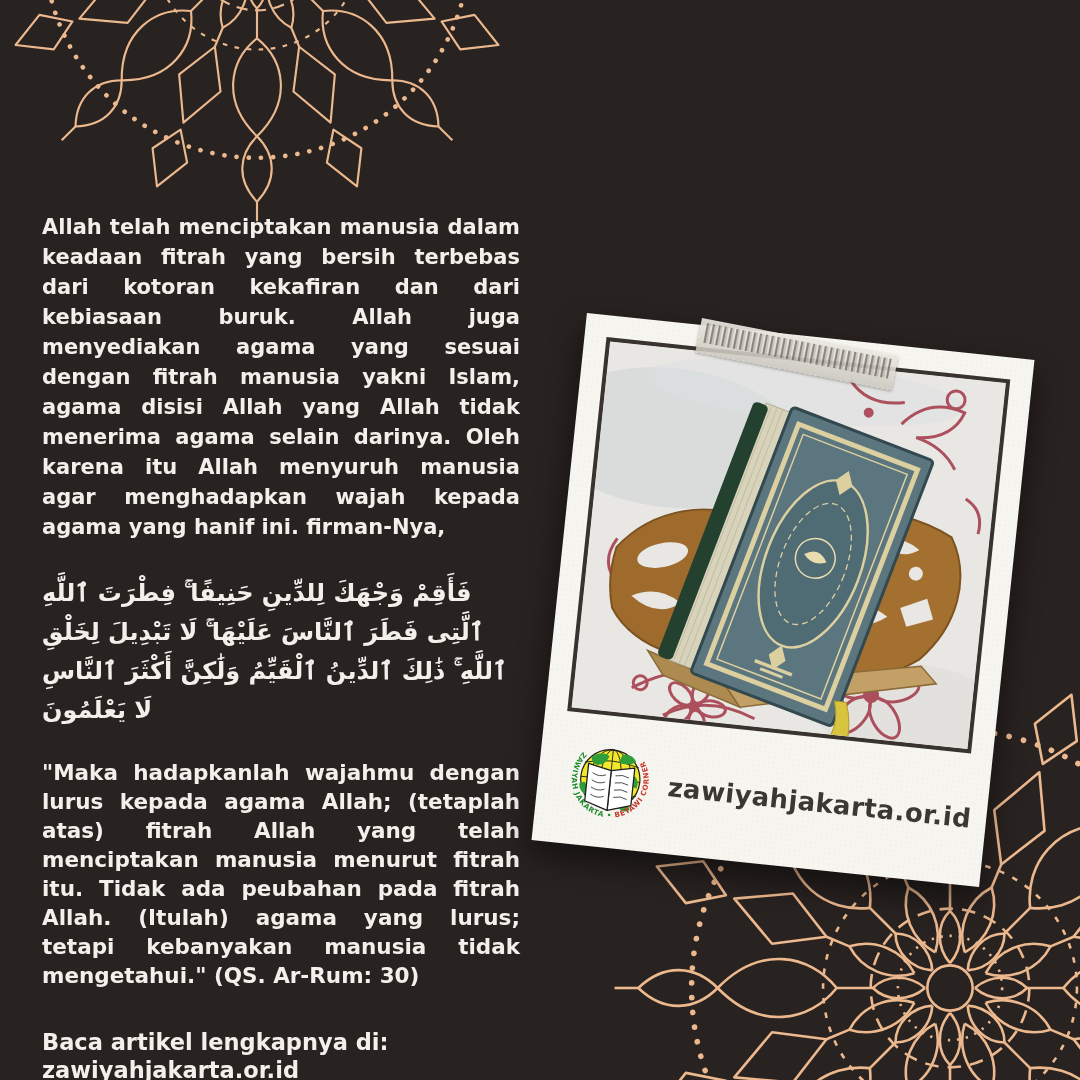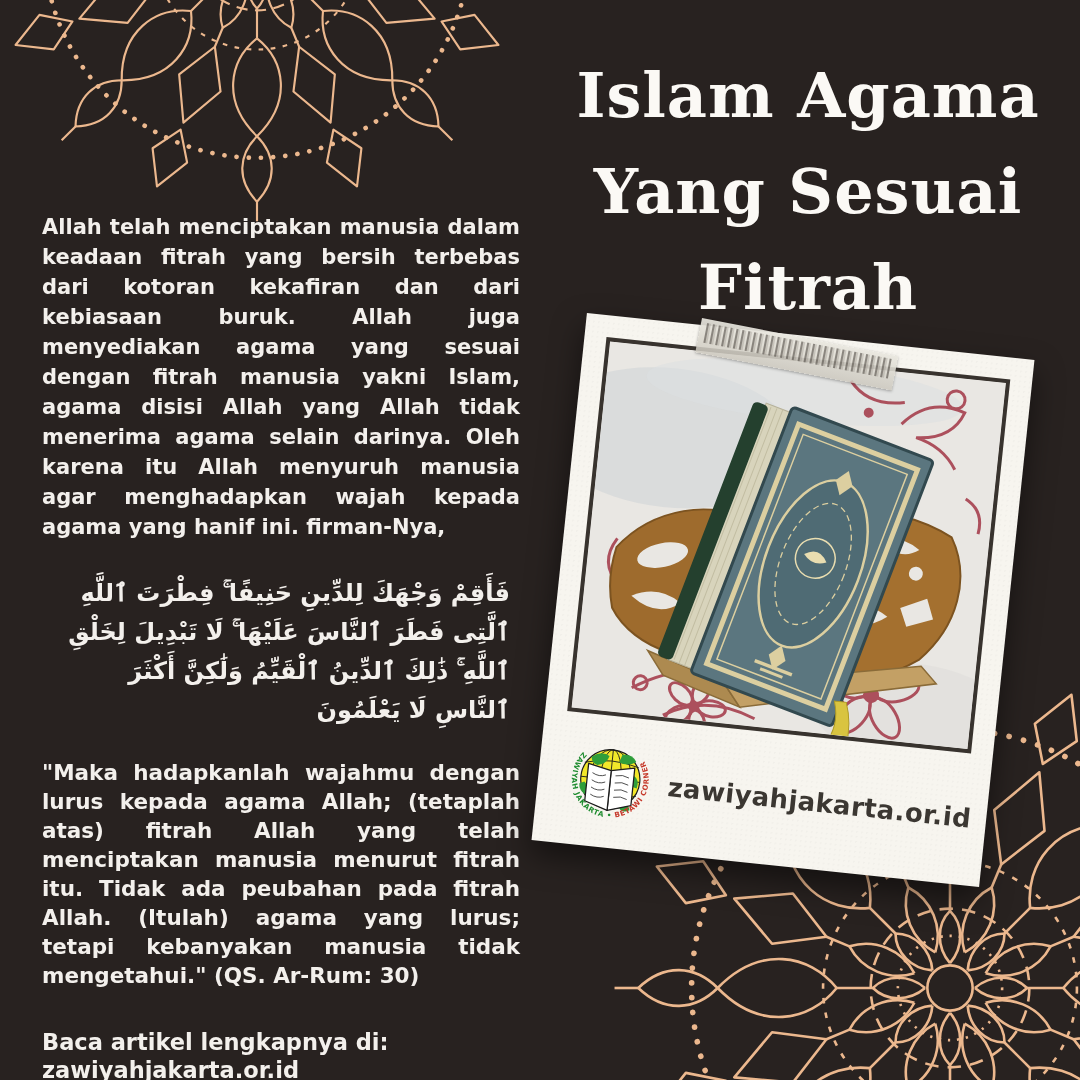--- a/index.html
+++ b/index.html
@@ -14,21 +14,21 @@
   
   .title{position:absolute;left:538px;top:6px;width:540px;z-index:2;text-align:center;
          font-family:"DejaVu Serif","Liberation Serif",serif;font-weight:700;
          font-size:62px;line-height:96px;color:var(--title_text,#fbf9f5);letter-spacing:1px;}
   .title span{display:block;}
 
   
   .left-col{position:absolute;left:42px;top:212px;width:478px;z-index:2;
             color:var(--body_text,#f3f0ec);font-weight:700;}
   .intro{font-size:21px;line-height:30px;text-align:justify;margin:0 0 32px;}
-  .arabic{font-size:24px;line-height:39px;text-align:right;direction:rtl;margin:0 10px 28px;}
+  .arabic{font-size:24px;line-height:39px;text-align:left;direction:rtl;margin:0 0 28px;}
   .translation{font-size:21.5px;line-height:29px;text-align:justify;margin:0 0 38px;}
   .footer-line{font-size:22.5px;line-height:28px;margin:0;}
 
   
   .polaroid{position:absolute;left:558px;top:335px;width:450px;height:530px;z-index:3;
             background:var(--polaroid,#f7f5ef);
             background-image:radial-gradient(rgba(0,0,0,.025) 1px,transparent 1px);
             background-size:5px 5px;
             box-sizing:border-box;padding:22px 22px 0;
             transform:rotate(6deg);box-shadow:0 14px 30px rgba(0,0,0,.5);}
@@ -87,25 +87,20 @@
 
 <div class="page">
 
   <svg class="orn orn-tl" viewBox="-300 -300 600 600">
       <use href="#mandala"></use>
     </svg>
   <svg class="orn orn-br" viewBox="-300 -300 600 600">
       <use href="#mandala"></use>
     </svg>
 
-  <h1 class="title">
-    <span>Islam Agama</span>
-    <span>Yang Sesuai</span>
-    <span>Fitrah</span>
-  </h1>
 
   <div class="left-col">
     <p class="intro">Allah telah menciptakan manusia dalam keadaan fitrah yang bersih terbebas dari kotoran kekafiran dan dari kebiasaan buruk. Allah juga menyediakan agama yang sesuai dengan fitrah manusia yakni Islam, agama disisi Allah yang Allah tidak menerima agama selain darinya. Oleh karena itu Allah menyuruh manusia agar menghadapkan wajah kepada agama yang hanif ini. firman-Nya,</p>
     <p class="arabic" dir="rtl" lang="ar">فَأَقِمْ وَجْهَكَ لِلدِّينِ حَنِيفًا ۚ فِطْرَتَ ٱللَّهِ ٱلَّتِى فَطَرَ ٱلنَّاسَ عَلَيْهَا ۚ لَا تَبْدِيلَ لِخَلْقِ ٱللَّهِ ۚ ذَٰلِكَ ٱلدِّينُ ٱلْقَيِّمُ وَلَٰكِنَّ أَكْثَرَ ٱلنَّاسِ لَا يَعْلَمُونَ</p>
     <p class="translation">"Maka hadapkanlah wajahmu dengan lurus kepada agama Allah; (tetaplah atas) fitrah Allah yang telah menciptakan manusia menurut fitrah itu. Tidak ada peubahan pada fitrah Allah. (Itulah) agama yang lurus; tetapi kebanyakan manusia tidak mengetahui." (QS. Ar-Rum: 30)</p>
     <p class="footer-line">Baca artikel lengkapnya di: zawiyahjakarta.or.id</p>
   </div>
 
   <div class="polaroid">
     <div class="photo">

